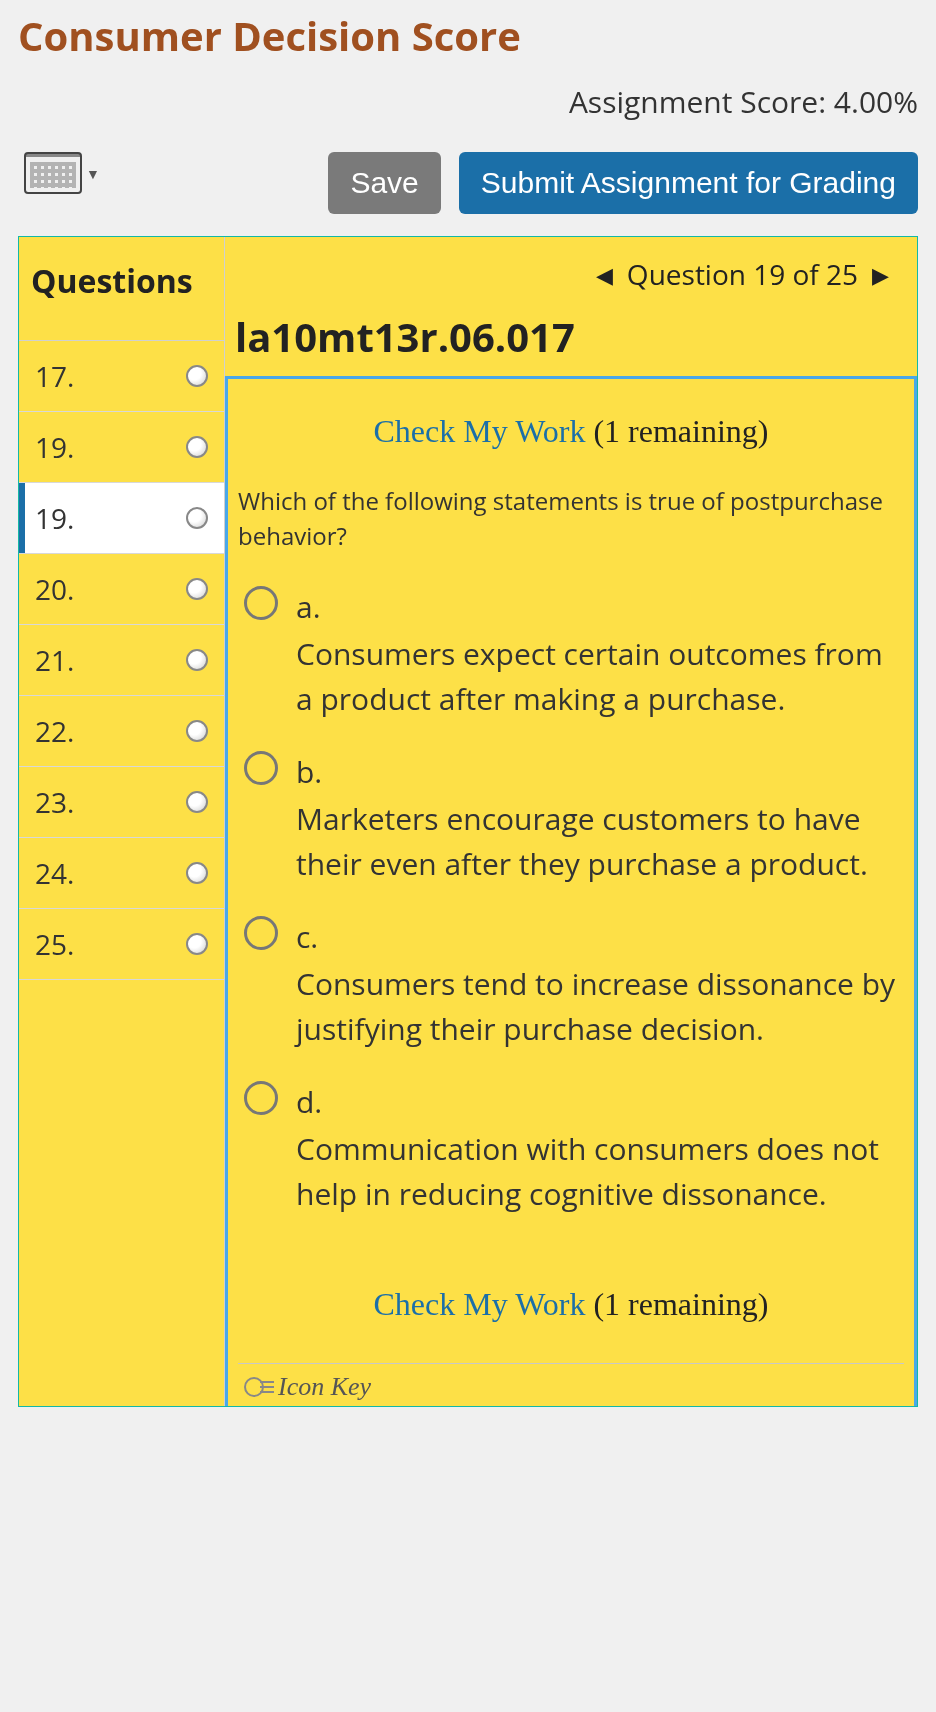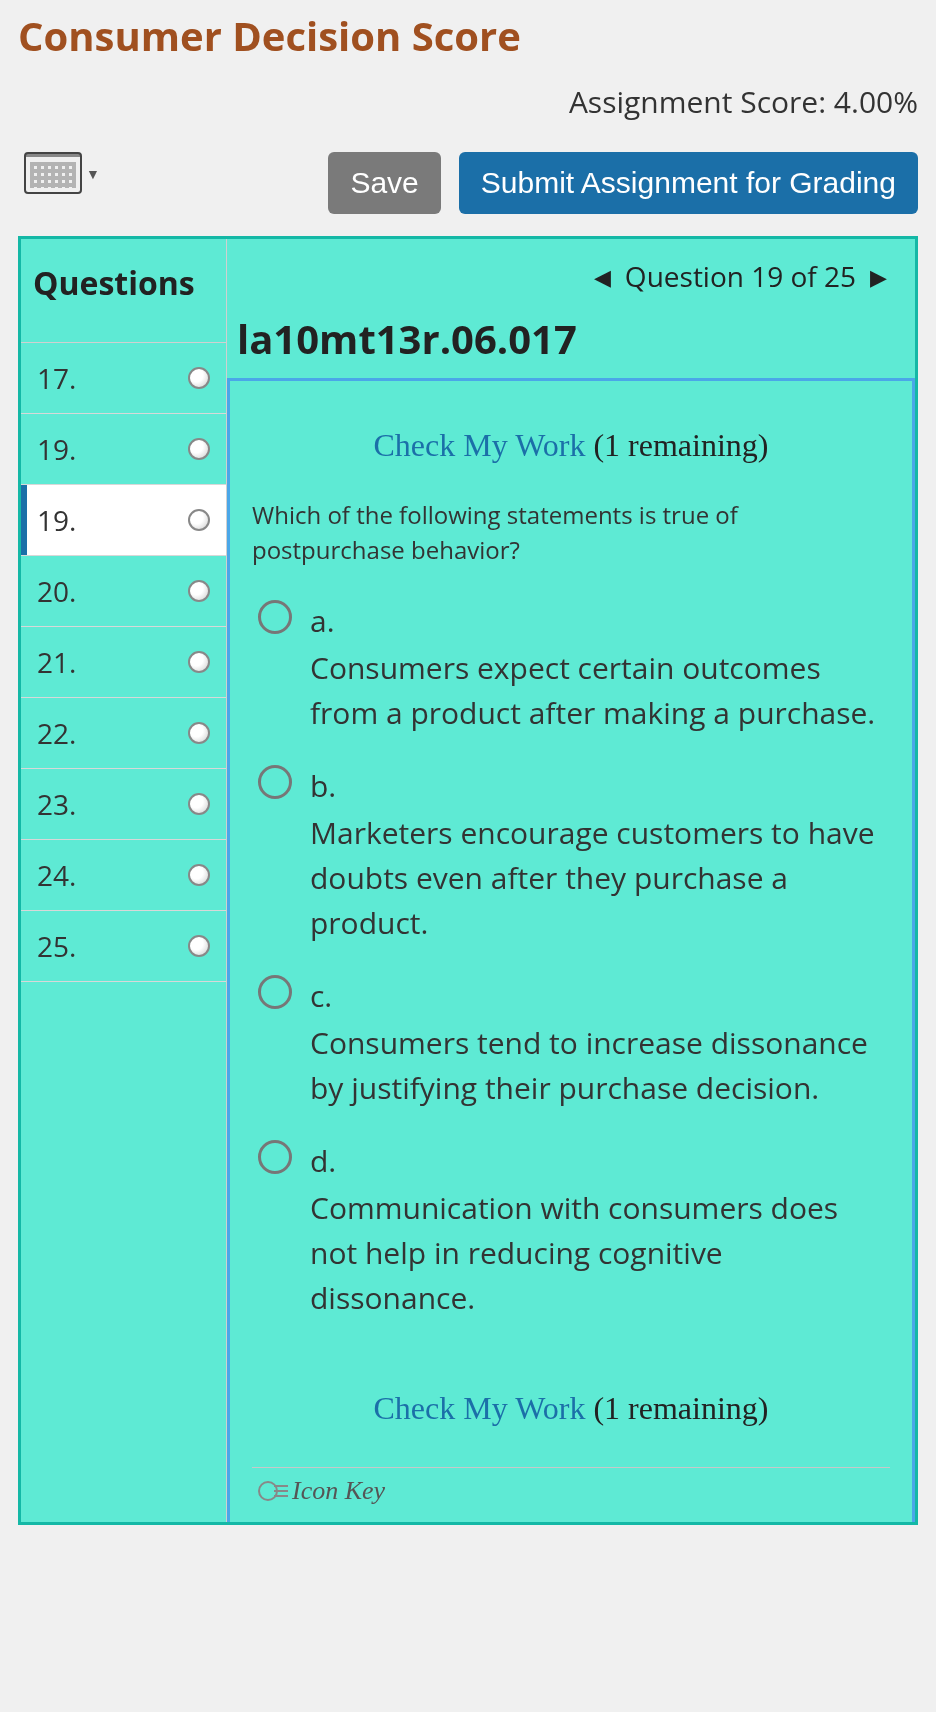--- a/index.html
+++ b/index.html
@@ -67,22 +67,22 @@
     font-size: 30px;
     padding: 14px 22px;
     cursor: pointer;
     color: #fff;
     margin-top: 20px;
   }
   .btn-save { background: #7a7a7a; }
   .btn-submit { background: #1b6fa8; }
   .main {
     display: flex;
-    border: 3px solid #14b8a6;
-    background: #5eead4;
+    border: 1px solid #14b8a6;
+    background: #fde047;
     justify-content: flex-end;
   }
   .sidebar {
     width: 206px;
     border-right: 1px solid #d0d0d0;
     display: flex;
     flex-direction: column;
   }
   .sidebar-header {
     font-size: 32px;
@@ -142,21 +142,21 @@
     font-size: 40px;
     font-weight: 700;
     color: #222;
     padding: 6px 10px 12px 10px;
   }
   .question-box {
     border: 3px solid #4aa7e8;
     border-left-width: 3px;
     border-right-width: 3px;
     border-bottom: none;
-    padding: 16px;
+    padding: 4px;
     flex: 1;
   }
   .check-line {
     text-align: center;
     padding: 30px 10px 30px 10px;
     font-family: Georgia, "Times New Roman", serif;
     font-size: 32px;
   }
   .check-link { color: #1b6fa8; cursor: pointer; }
   .check-rem { color: #222; }
@@ -322,21 +322,21 @@
 
         <div class="qtext">Which of the following statements is true of postpurchase behavior?</div>
 
         <div class="options" id="options">
             <div class="opt">
               <span class="opt-radio"></span>
               <div class="opt-text"><span class="opt-letter">a.</span><span>Consumers expect certain outcomes from a product after making a purchase.</span></div>
             </div>
             <div class="opt">
               <span class="opt-radio"></span>
-              <div class="opt-text"><span class="opt-letter">b.</span><span>Marketers encourage customers to have doubts even after they purchase a product.</span></div>
+              <div class="opt-text"><span class="opt-letter">b.</span><span>Marketers encourage customers to have their even after they purchase a product.</span></div>
             </div>
             <div class="opt">
               <span class="opt-radio"></span>
               <div class="opt-text"><span class="opt-letter">c.</span><span>Consumers tend to increase dissonance by justifying their purchase decision.</span></div>
             </div>
             <div class="opt">
               <span class="opt-radio"></span>
               <div class="opt-text"><span class="opt-letter">d.</span><span>Communication with consumers does not help in reducing cognitive dissonance.</span></div>
             </div>
           </div>

